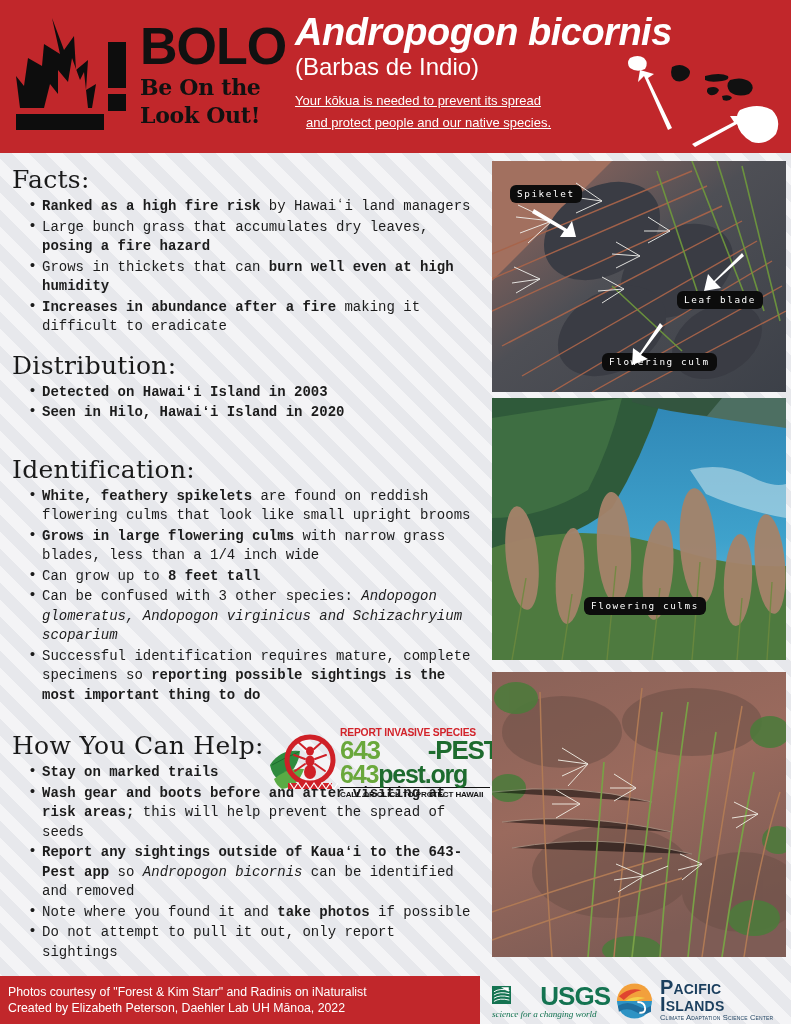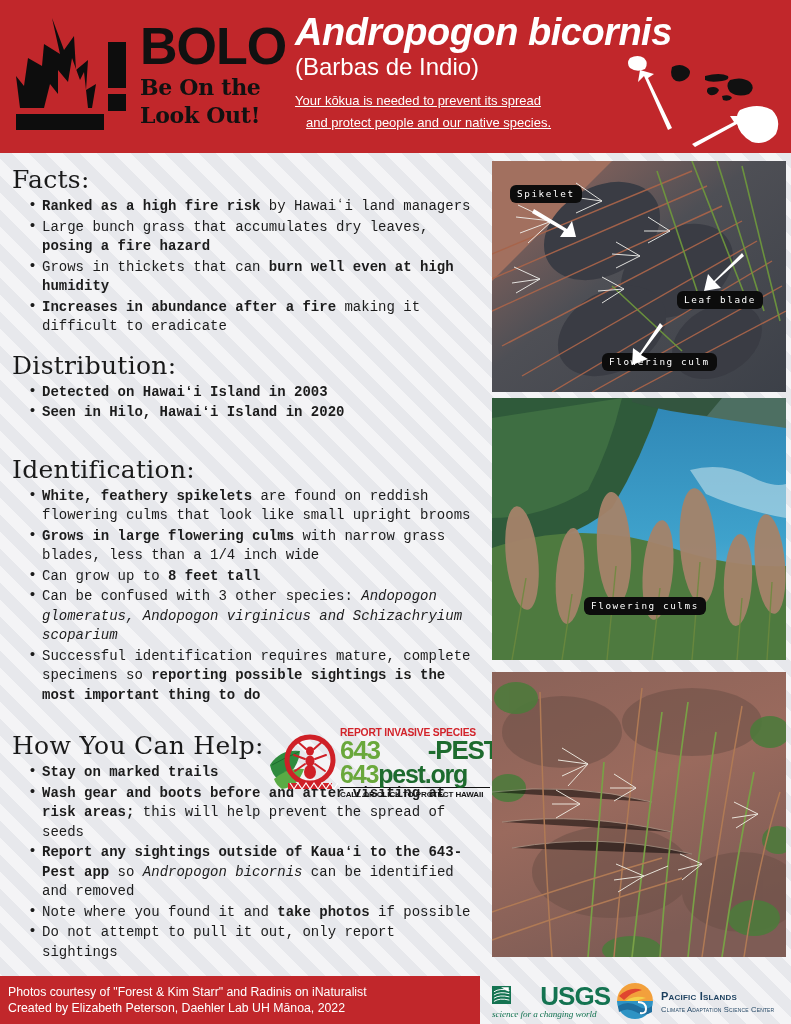--- a/index.html
+++ b/index.html
@@ -137,21 +137,21 @@
   .usgs-word{
     font-family:"Liberation Sans", sans-serif;font-weight:bold;
     font-size:26px;line-height:26px;color:#147351;letter-spacing:-1px;
   }
   .usgs-tag{
     font-family:"Liberation Serif", serif;font-style:italic;
     font-size:9.2px;color:#147351;line-height:11px;letter-spacing:-0.1px;
   }
   .pi-t1{
     font-family:"Liberation Sans", sans-serif;font-weight:bold;
-    font-size:11px;line-height:17px;color:#1b3f5e;letter-spacing:0.2px;
+    font-size:20px;line-height:17px;color:#1b3f5e;letter-spacing:0.2px;
   }
   .pi-t2{
     font-family:"Liberation Sans", sans-serif;
     font-size:7.6px;line-height:10px;color:#1b3f5e;letter-spacing:0.15px;
   }
   .sc{font-variant:small-caps;}
 </style>
 </head>
 <body>
 

